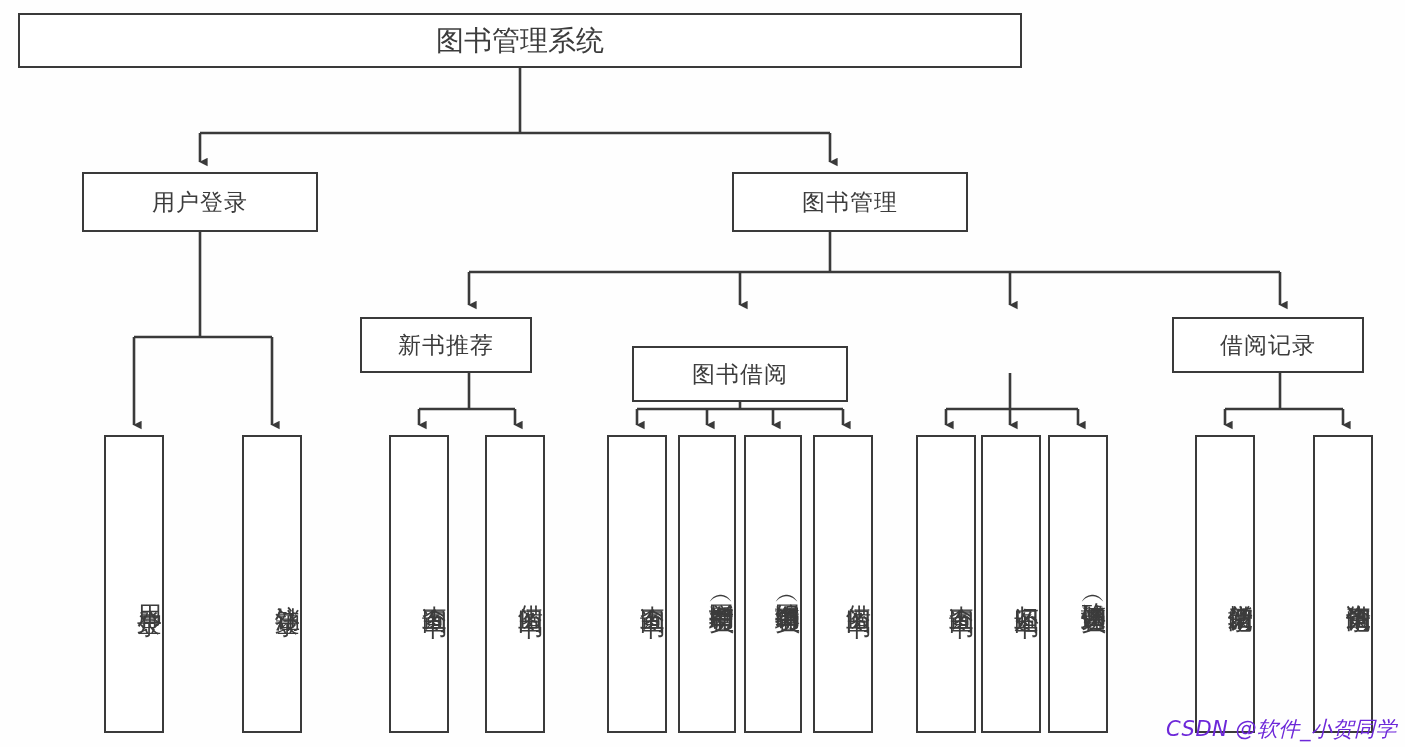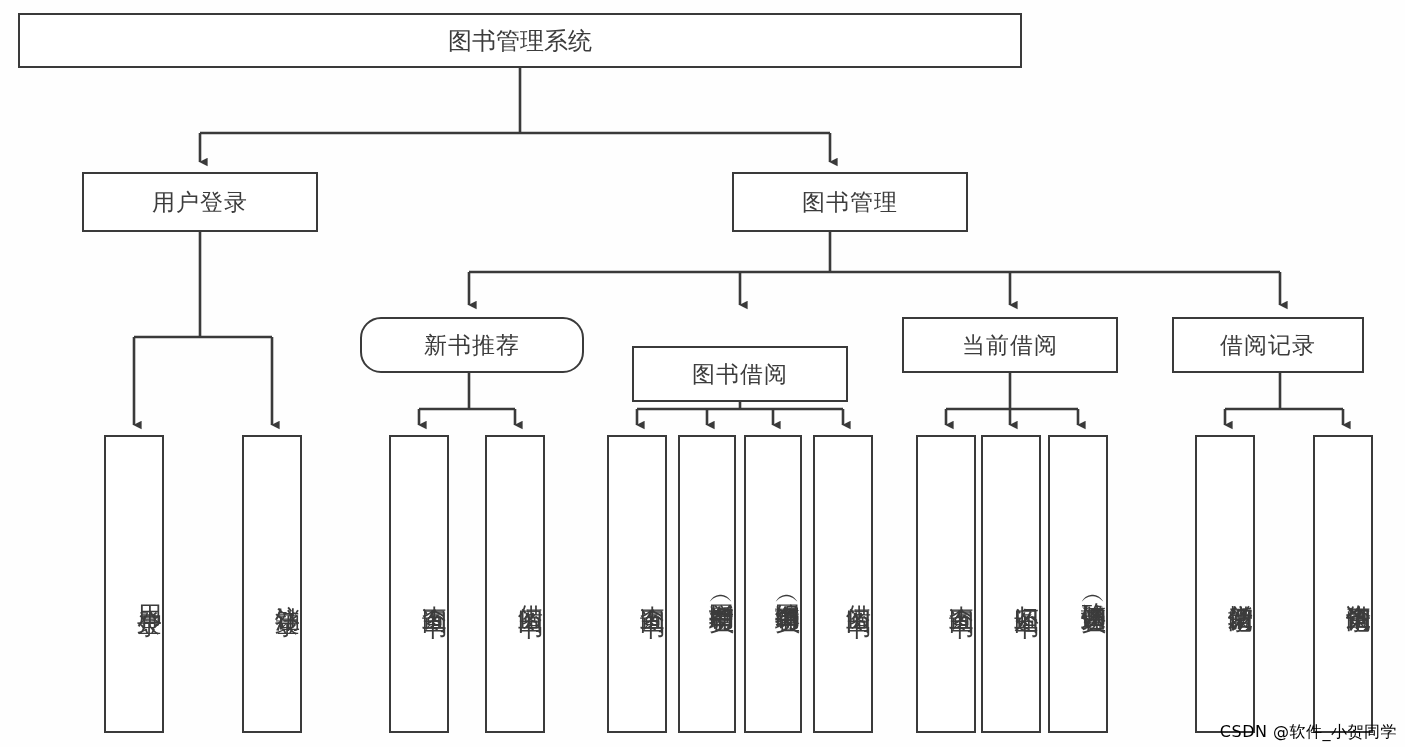--- a/index.html
+++ b/index.html
@@ -36,21 +36,21 @@
     justify-content: center;
     color: #3c3c3c;
     text-align: center;
     line-height: 1.0;
   }
   .node.horizontal {
     font-size: 23px;
     letter-spacing: 1px;
   }
   .node.root {
-    font-size: 24px;
+    font-size: 28px;
   }
   .node.vertical {
     writing-mode: vertical-rl;
     text-orientation: upright;
     align-items: flex-start;
     justify-content: center;
     padding-top: 14px;
     font-size: 25px;
     letter-spacing: 3px;
     line-height: 1.0;
@@ -60,24 +60,25 @@
     letter-spacing: 1px;
   }
   .node .label {
     display: block;
     white-space: pre;
   }
   .watermark {
     position: absolute;
     right: 8px;
     bottom: 4px;
-    font-size: 16px;
-    color: #000000;
+    font-size: 21px;
+    color: #6d28d9;
     letter-spacing: 0.5px;
     user-select: none;
+    font-style: italic;
   }
 </style>
 </head>
 <body>
 
 <div id="canvas">
 
   <svg class="connectors" viewBox="0 0 1405 747" xmlns="http://www.w3.org/2000/svg">
     <defs>
       <marker id="arrow" markerWidth="9" markerHeight="9" refX="4.2" refY="7.6" orient="auto" markerUnits="userSpaceOnUse">
@@ -132,29 +133,26 @@
     <span class="label">图书管理系统</span>
   </div>
 
   <div class="node horizontal" style="left:82px; top:172px; width:236px; height:60px;">
     <span class="label">用户登录</span>
   </div>
   <div class="node horizontal" style="left:712px; top:172px; width:236px; height:60px;margin-left:20px;">
     <span class="label">图书管理</span>
   </div>
 
-  <div class="node horizontal" style="left:360px; top:317px; width:224px; height:56px;border-radius:21px;">
+  <div class="node horizontal" style="left:360px; top:317px; width:172px; height:56px;">
     <span class="label">新书推荐</span>
   </div>
   <div class="node horizontal" style="left:632px; top:317px; width:216px; height:56px;margin-top:29px;">
     <span class="label">图书借阅</span>
   </div>
-  <div class="node horizontal" style="left:902px; top:317px; width:216px; height:56px;">
-    <span class="label">当前借阅</span>
-  </div>
   <div class="node horizontal" style="left:1172px; top:317px; width:192px; height:56px;">
     <span class="label">借阅记录</span>
   </div>
 
   <div class="node vertical" style="left:104px; top:435px; width:60px; height:298px;">
     <span class="label">用户登录</span>
   </div>
   <div class="node vertical" style="left:242px; top:435px; width:60px; height:298px;">
     <span class="label">注销登录</span>
   </div>

